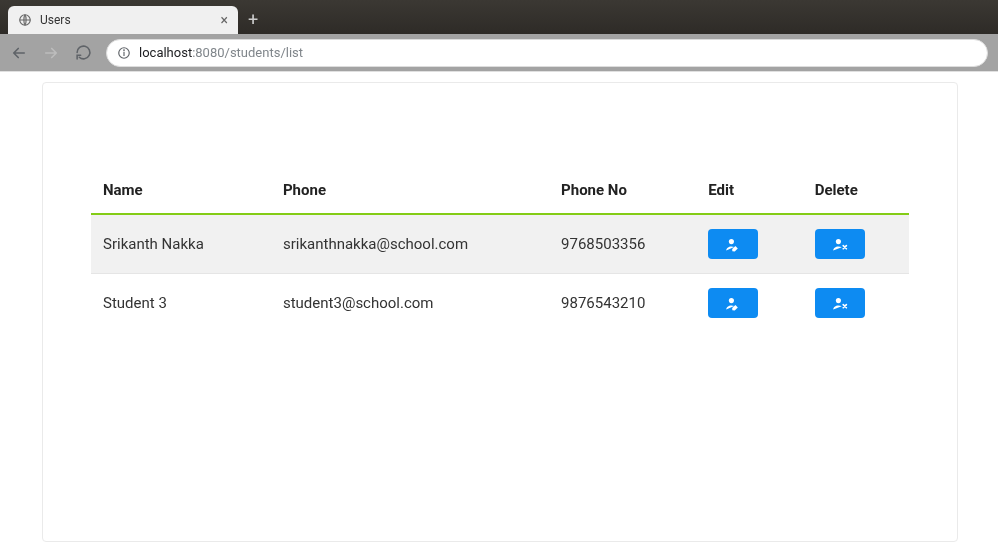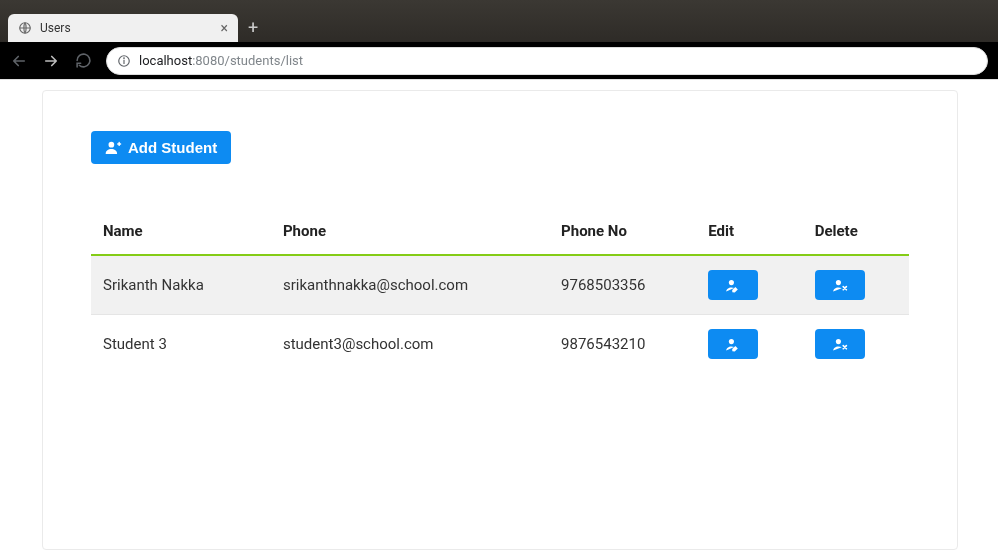--- a/index.html
+++ b/index.html
@@ -1,31 +1,31 @@
 <!DOCTYPE html>
 <html><head>
   <meta charset="utf-8">
   <style>
     * { margin: 0; padding: 0; box-sizing: border-box; }
     body { font-family: -apple-system, BlinkMacSystemFont, "Segoe UI", Roboto, Arial, sans-serif; background: #fff; }
 
     
-    .chrome-top { background: linear-gradient(#3b3833, #2e2b27); height: 42px; display: flex; align-items: flex-end; padding-left: 8px; }
+    .chrome-top { background: linear-gradient(#3b3833, #2e2b27); height: 34px; display: flex; align-items: flex-end; padding-left: 8px; }
     .tab {
       background: #f0f0f0; width: 230px; height: 28px; border-radius: 6px 6px 0 0;
       display: flex; align-items: center; padding: 0 10px; gap: 8px;
       position: relative;
     }
     .tab-favicon { width: 14px; height: 14px; display: inline-flex; align-items: center; justify-content: center; }
     .tab-title { font-size: 12px; color: #333; flex: 1; }
     .tab-close { font-size: 14px; color: #666; cursor: pointer; }
     .new-tab { color: #ccc; font-size: 18px; margin-left: 10px; margin-bottom: 4px; cursor: pointer; }
 
     .toolbar {
-      background: #000000; height: 38px; display: flex; align-items: center;
+      background: #a3a3a3; height: 38px; display: flex; align-items: center;
       padding: 0 10px; gap: 14px; border-bottom: 1px solid #e0e0e0;
     }
     .nav-icon { color: #5f6368; cursor: pointer; width: 18px; height: 18px; display: flex; align-items: center; justify-content: center; }
     .nav-icon.disabled { color: #bdbdbd; cursor: default; }
     .addr-bar {
       flex: 1; height: 28px; background: #fff; border: 1px solid #ddd; border-radius: 14px;
       display: flex; align-items: center; padding: 0 10px; gap: 8px; font-size: 13px;
     }
     .addr-info { width: 14px; height: 14px; }
     .addr-host { color: #202124; }
@@ -96,30 +96,20 @@
         </svg>
     </span>
     <span>
       <span class="addr-host">localhost</span><span class="addr-path">:8080/students/list</span>
     </span>
   </div>
 </div>
 
 <div class="page-wrap">
   <div class="card">
-    <button class="btn btn-primary">
-      <span>
-        <svg viewBox="0 0 24 24" width="17" height="17" fill="#fff">
-            <circle cx="9" cy="8" r="4"></circle>
-            <path d="M1 20c0-3.3 3.6-6 8-6s8 2.7 8 6v1H1z"></path>
-            <path d="M18 7h4M20 5v4" stroke="#fff" stroke-width="2" fill="none" stroke-linecap="round"></path>
-          </svg>
-      </span>
-      <span>Add Student</span>
-    </button>
 
     <table class="table">
       <thead>
         <tr>
           <th style="width:22%">Name</th>
           <th style="width:34%">Phone</th>
           <th style="width:18%">Phone No</th>
           <th style="width:13%">Edit</th>
           <th style="width:13%">Delete</th>
         </tr>

